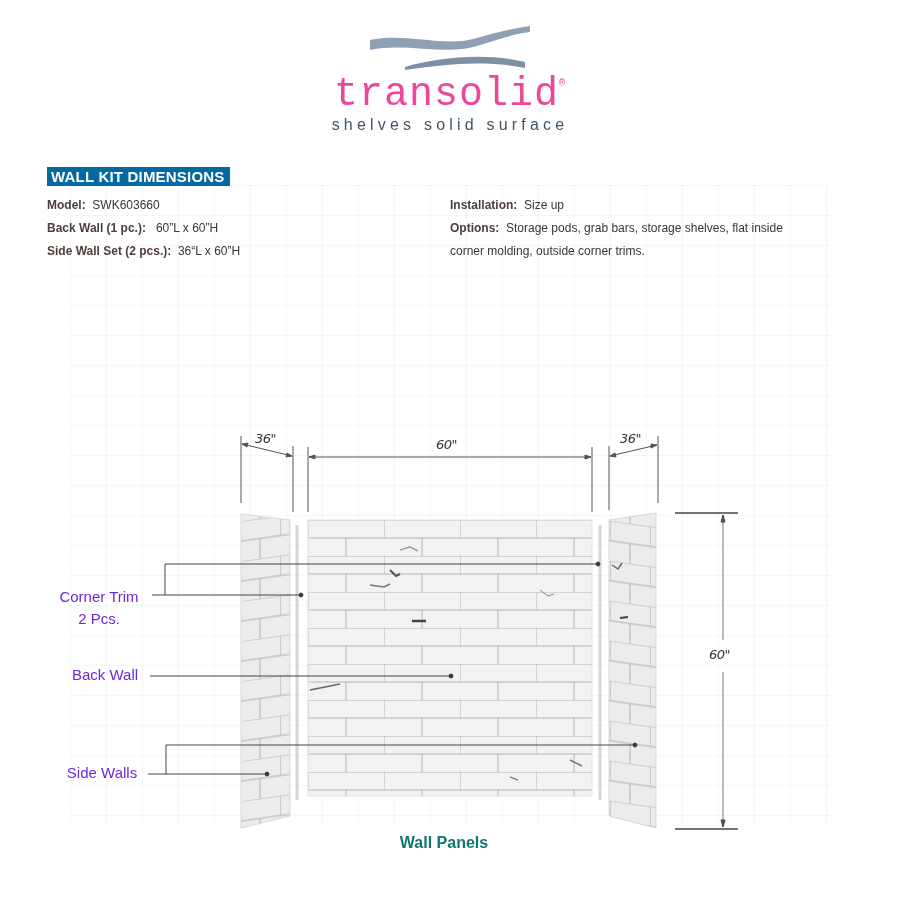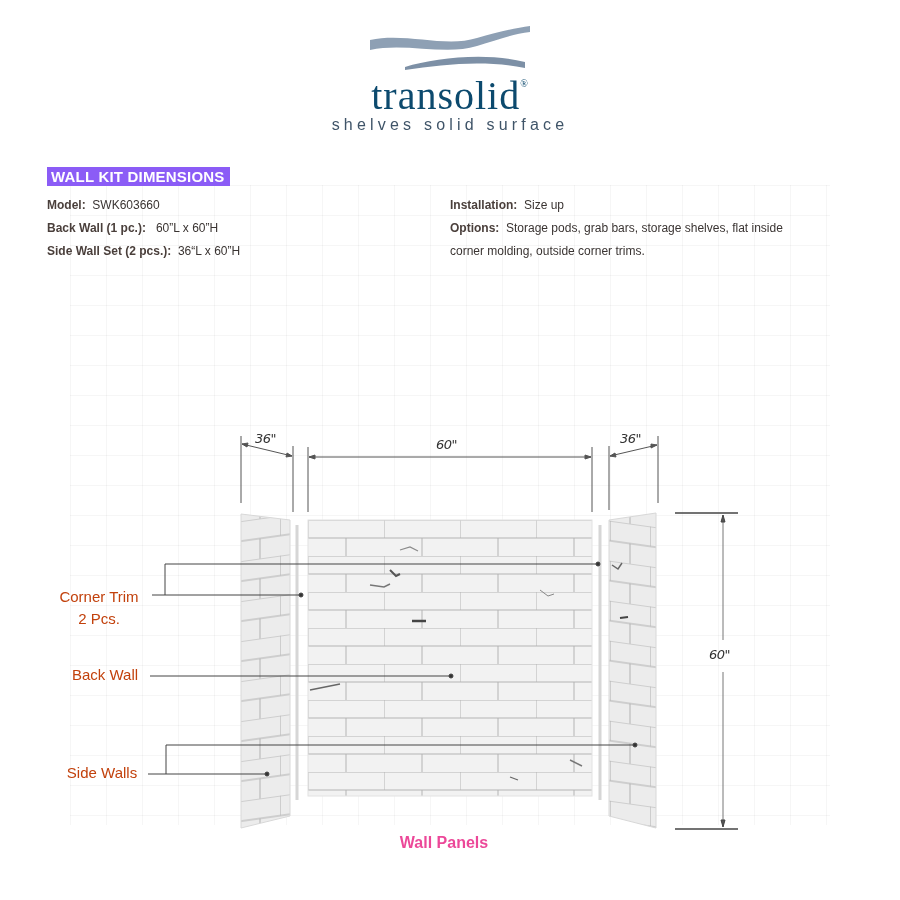--- a/index.html
+++ b/index.html
@@ -8,40 +8,40 @@
   .grid-bg {
     position: absolute; left: 70px; top: 185px; width: 760px; height: 640px;
     background-image:
       linear-gradient(to right, rgba(0,0,0,0.035) 1px, transparent 1px),
       linear-gradient(to bottom, rgba(0,0,0,0.035) 1px, transparent 1px);
     background-size: 36px 30px;
   }
   .logo { position: absolute; left: 0; top: 22px; width: 900px; text-align: center; }
   .logo svg { display: block; margin: 0 auto; }
   .logo-word { position: absolute; left: 0; width: 900px; top: 72px; text-align: center;
-               font-family: Liberation Serif, serif; font-size: 40px; color: #0c4a6e;
+               font-family: Liberation Mono, monospace; font-size: 40px; color: #ec4899;
                letter-spacing: 1px; }
   .logo-word sup { font-size: 10px; vertical-align: top; position: relative; top: 6px; }
   .logo-tag { position: absolute; left: 0; width: 900px; top: 116px; text-align: center;
               font-size: 16px; letter-spacing: 4.2px; color: #3f5468; }
 
-  .section-title { position: absolute; left: 47px; top: 167px; background: #8b5cf6;
+  .section-title { position: absolute; left: 47px; top: 167px; background: #0369a1;
                    color: #ffffff; font-weight: bold; font-size: 15px; padding: 1px 5px 1px 4px;
                    letter-spacing: 0.2px; }
   .spec { position: absolute; font-size: 12px; line-height: 23px; color: #3a3432; }
   .spec .k { font-weight: bold; color: #4a3f3b; }
   .spec-left { left: 47px; top: 194px; }
   .spec-right { left: 450px; top: 194px; width: 340px; }
 
   .diagram { position: absolute; left: 0; top: 0; width: 900px; height: 900px; }
-  .label { position: absolute; font-size: 15px; color: #c2410c; text-align: center; }
+  .label { position: absolute; font-size: 15px; color: #6d28d9; text-align: center; }
   .dim { position: absolute; font-family: "DejaVu Sans", sans-serif; font-style: italic;
          font-size: 13px; color: #333; letter-spacing: -0.5px; }
   .caption { position: absolute; left: 0; width: 888px; top: 834px; text-align: center;
-             font-weight: bold; font-size: 16px; color: #ec4899; }
+             font-weight: bold; font-size: 16px; color: #0f766e; }
 </style>
 </head>
 <body>
 
 <div class="grid-bg"></div>
 
 <div class="logo">
   <svg width="170" height="50" viewBox="0 0 170 50">
     <path d="M5 18 C 40 10, 80 26, 112 16 C 132 10, 150 6, 165 4 L 165 10 C 148 12, 132 18, 112 24 C 80 34, 40 20, 5 28 Z" fill="#8ea0b4"></path>
     <path d="M40 45 C 70 36, 120 30, 160 40 L 160 46 C 120 38, 80 42, 40 48 Z" fill="#7d90a6"></path>

